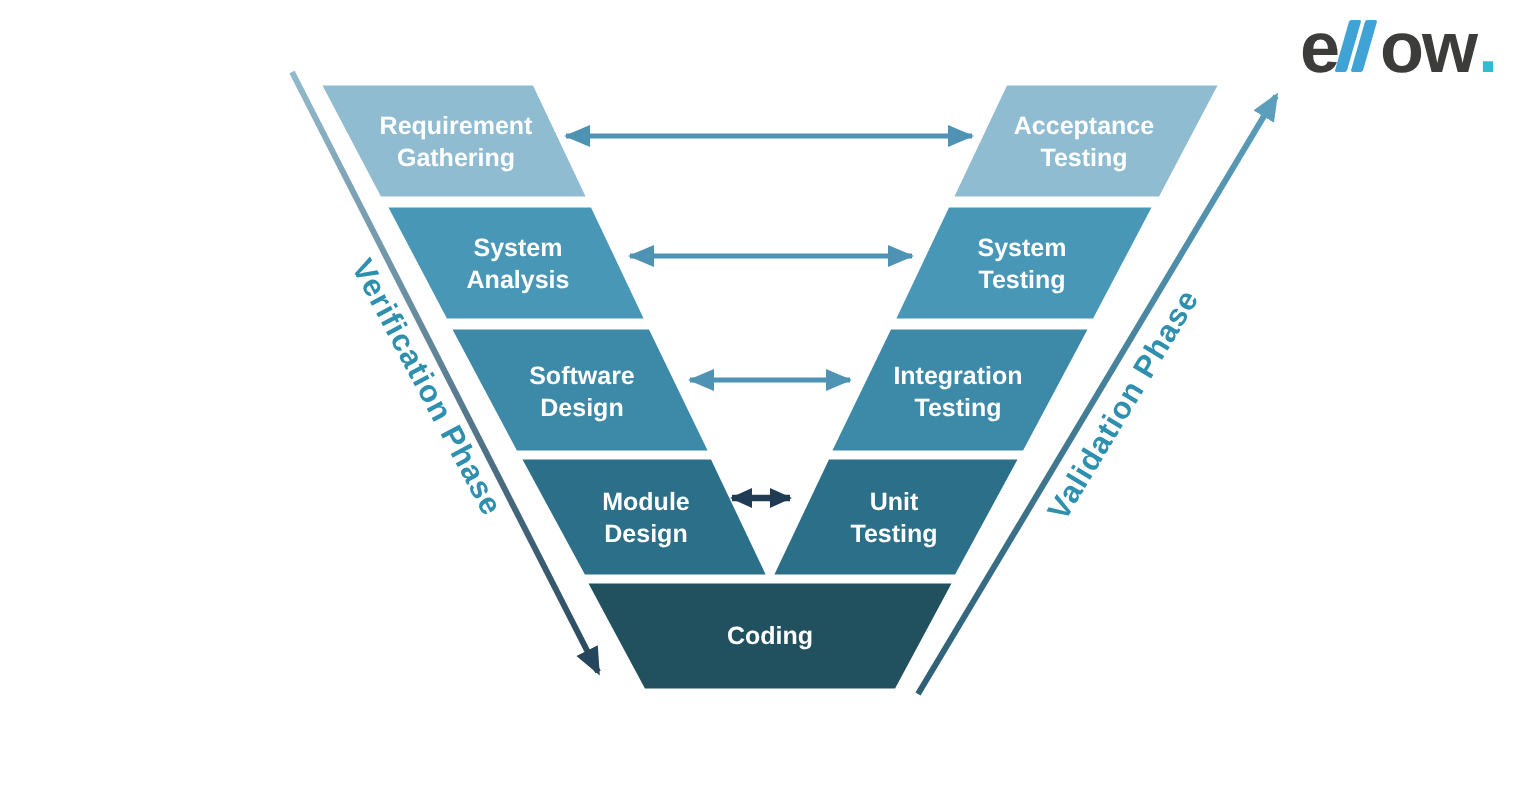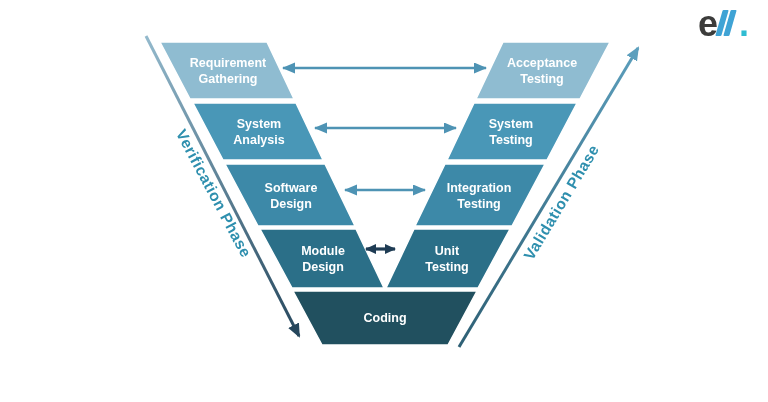--- a/index.html
+++ b/index.html
@@ -109,16 +109,17 @@
     <text class="phase-label" transform="translate(209,196) rotate(62)" text-anchor="middle" fill="#2e8fae">Verification Phase</text>
     <text class="phase-label" transform="translate(566,205) rotate(-59)" text-anchor="middle" fill="#2e8fae">Validation Phase</text>
   </svg>
 
   <div class="logo">
     <span>e</span>
     <span class="slashes">
       <span class="slash"></span>
       <span class="slash"></span>
     </span>
+    <span>ow</span>
     <span class="dot">.</span>
   </div>
 
 </div>
 
 </body></html>

